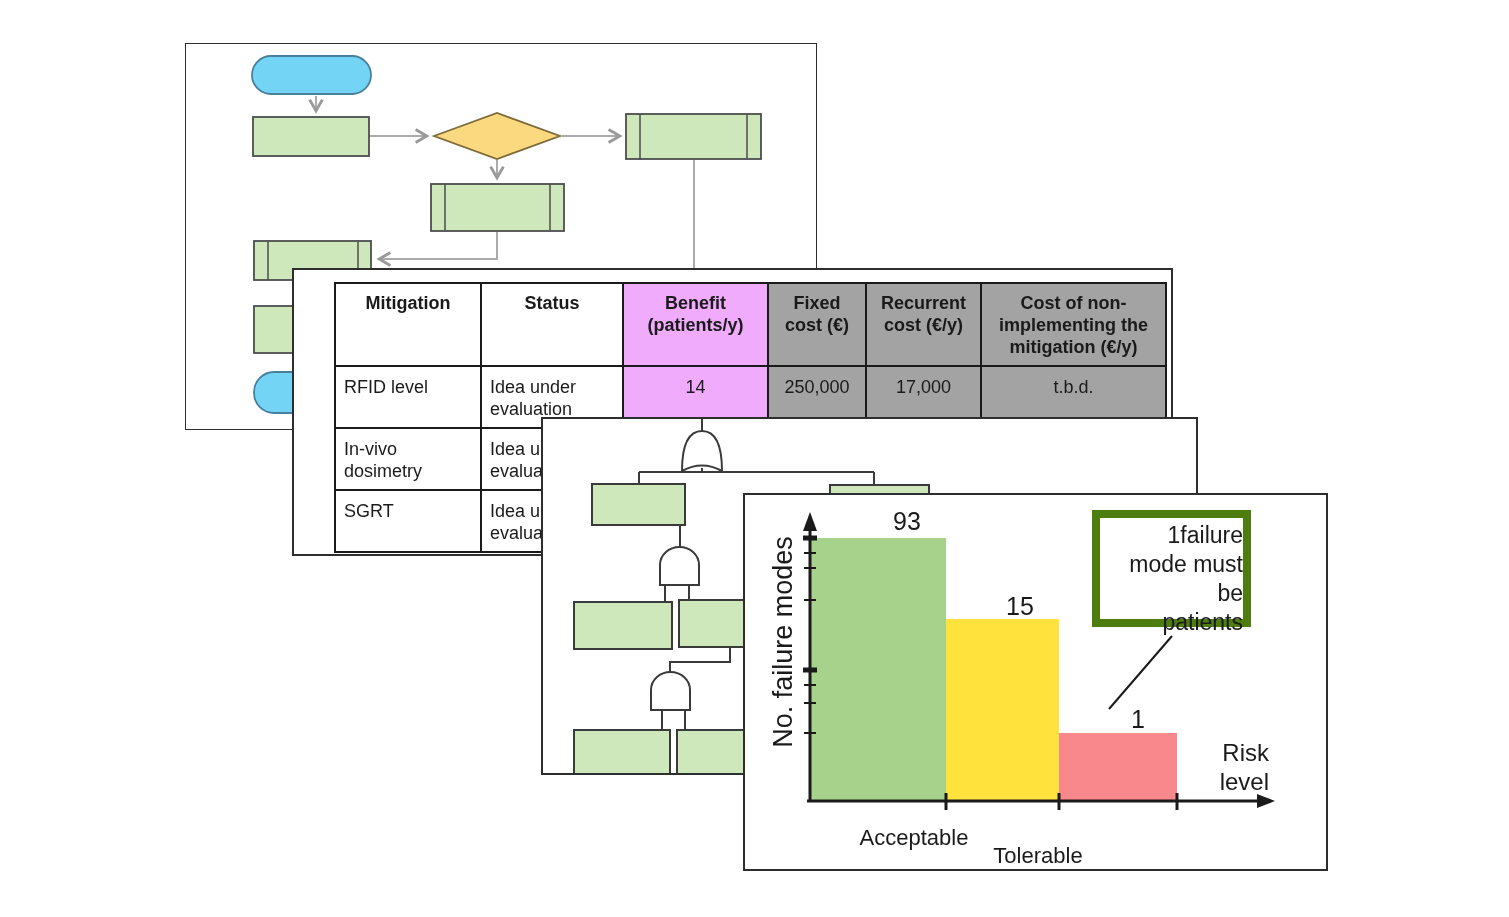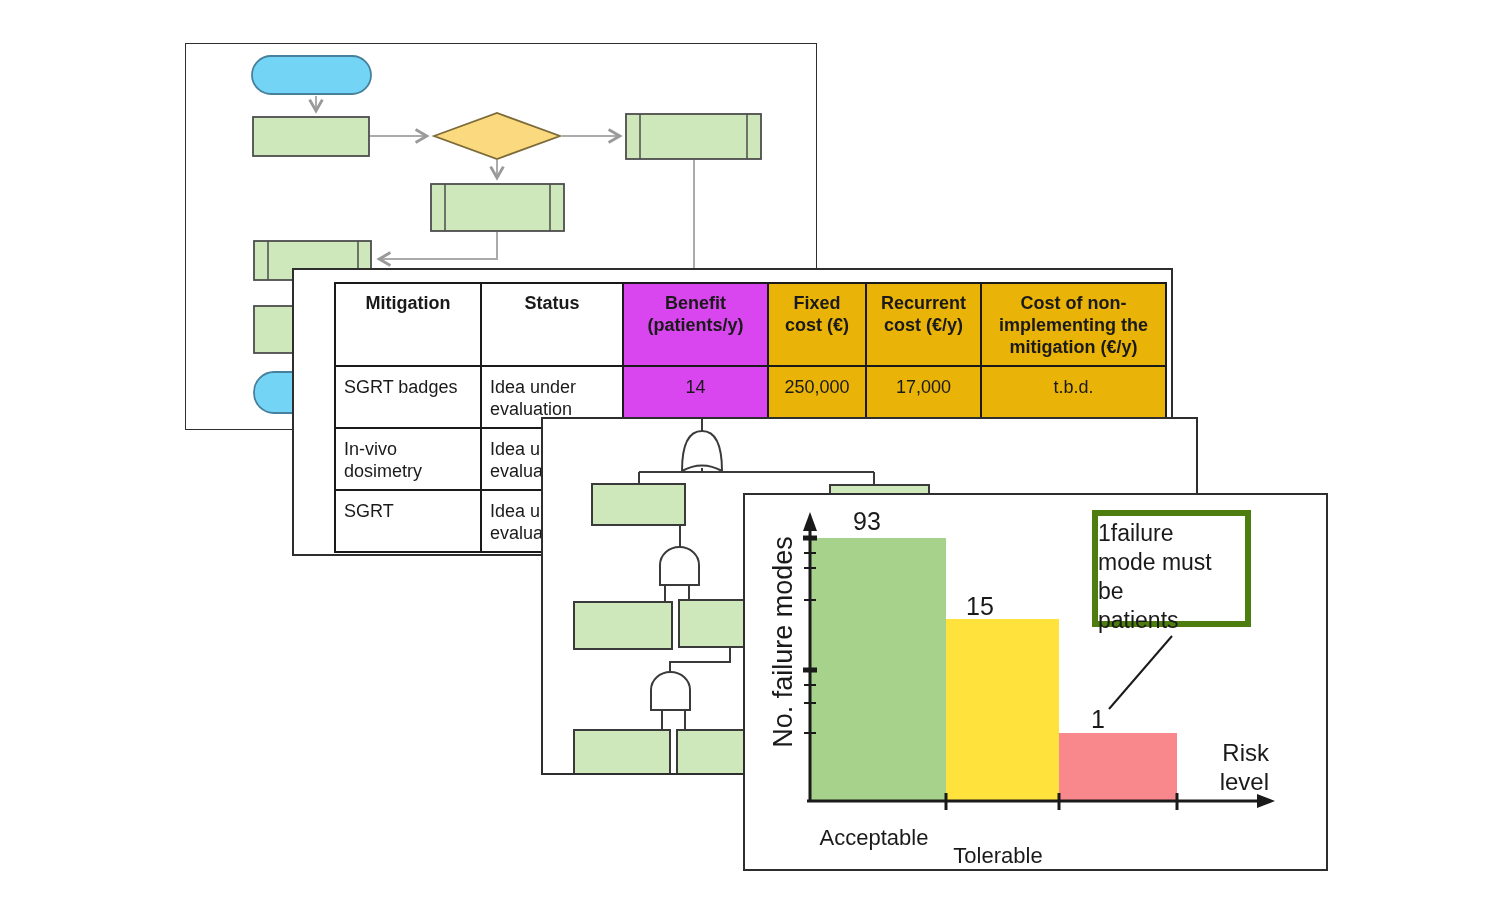--- a/index.html
+++ b/index.html
@@ -12,34 +12,34 @@
   #panel-chart{left:743px;top:493px;width:585px;height:378px;z-index:4;}
   .panel svg{position:absolute;left:0;top:0;}
 
   
   table.mit{position:absolute;left:20px;top:12px;border-collapse:collapse;table-layout:fixed;
             font-size:18px;line-height:1.22;margin-left:20px;}
   table.mit th,table.mit td{border:2px solid #1a1a1a;padding:6px 8px;overflow:hidden;}
   table.mit th{font-weight:bold;text-align:center;vertical-align:top;padding-top:9px;}
   table.mit td{vertical-align:top;padding-top:10px;}
   .c-white{background:#ffffff;}
-  .c-green{background:#d946ef;}
-  .c-blue{background:#eab308;}
+  .c-green{background:#f0abfc;}
+  .c-blue{background:#a3a3a3;}
   td.num{text-align:center;}
   td.txt{text-align:left;}
 
   
-  .lbl{position:absolute;text-align:center;}
+  .lbl{position:absolute;text-align:center;margin-left:40px;}
   .val-label{font-size:25px;}
   .cat-label{font-size:22px;line-height:1.18;}
   .ylab{position:absolute;left:-103px;top:132px;width:282px;height:30px;text-align:center;
         font-size:27px;transform:rotate(-90deg);white-space:nowrap;}
   .xlab{position:absolute;left:452px;top:243px;width:72px;text-align:right;font-size:24px;line-height:1.22;}
-  .callout-box{position:absolute;left:347px;top:15px;width:159px;height:117px;border:6px solid #4d7c0f;
-               box-sizing:border-box;text-align:left;font-size:23px;line-height:1.26;padding-top:3px;}
+  .callout-box{position:absolute;left:347px;top:15px;width:159px;height:117px;border:8px solid #4d7c0f;
+               box-sizing:border-box;text-align:right;font-size:23px;line-height:1.26;padding-top:3px;}
 </style>
 </head>
 <body>
 
 <div class="canvas">
 
   <div class="panel" id="panel-flowchart">
     <svg width="629" height="384" viewBox="0 0 629 384">
       <defs>
         <marker id="arrw" viewBox="0 0 10 10" refX="7.5" refY="5" markerWidth="8" markerHeight="8" orient="auto">
@@ -92,21 +92,21 @@
       <tbody>
           <tr style="height:83px">
         <th class="c-white">Mitigation</th>
         <th class="c-white">Status</th>
         <th class="c-green">Benefit (patients/y)</th>
         <th class="c-blue">Fixed cost (€)</th>
         <th class="c-blue">Recurrent cost (€/y)</th>
         <th class="c-blue">Cost of non-implementing the mitigation (€/y)</th>
       </tr>
       <tr style="height:54px">
-        <td class="c-white txt">SGRT badges</td>
+        <td class="c-white txt">RFID level</td>
         <td class="c-white txt">Idea under evaluation</td>
         <td class="c-green num">14</td>
         <td class="c-blue num">250,000</td>
         <td class="c-blue num">17,000</td>
         <td class="c-blue num">t.b.d.</td>
       </tr>
       <tr style="height:60px">
         <td class="c-white txt">In-vivo dosimetry</td>
         <td class="c-white txt">Idea under evaluation</td>
         <td class="c-green num"></td>

